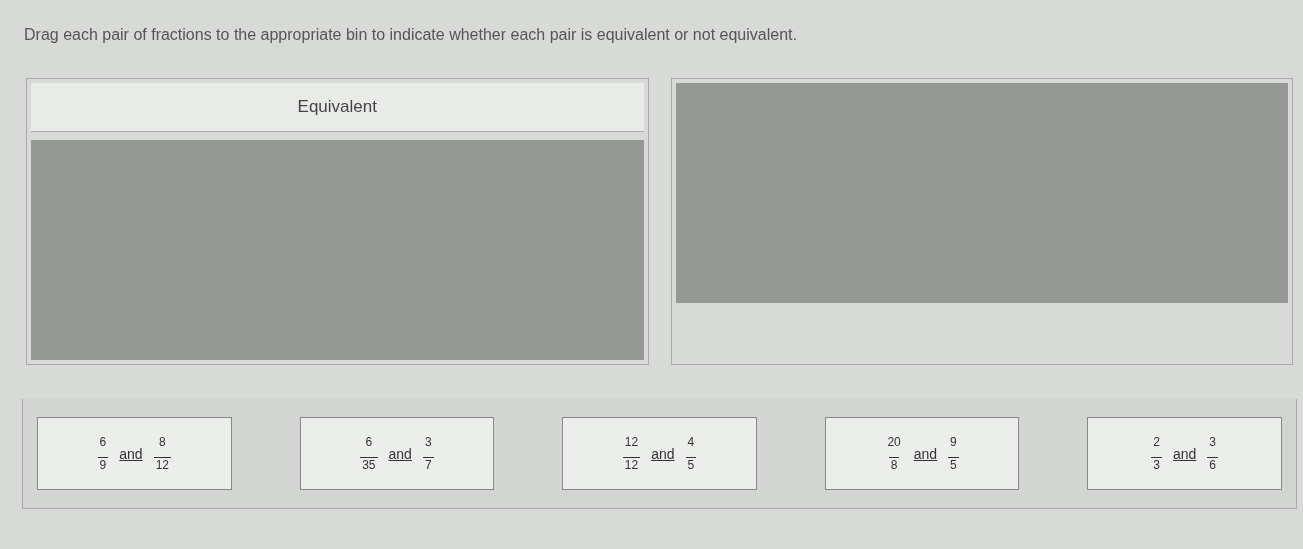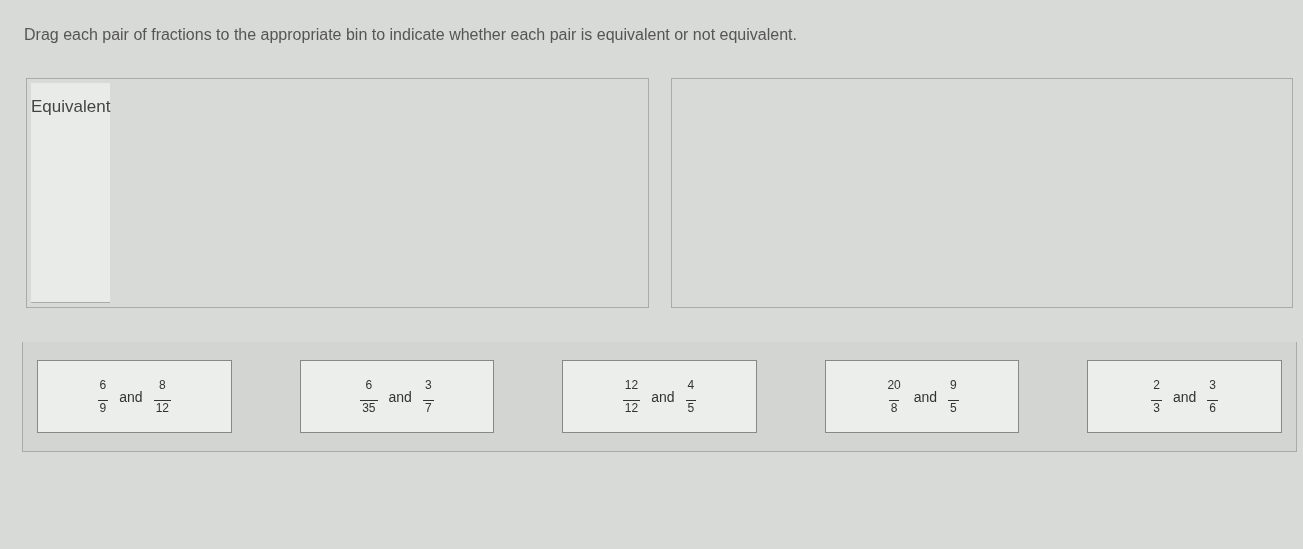--- a/index.html
+++ b/index.html
@@ -18,21 +18,21 @@
     }
     .bins {
       display: flex;
       gap: 14px;
       margin-bottom: 30px;
     }
     .bin {
       flex: 1;
       border: 1px solid #aaa;
       display: flex;
-      flex-direction: row;
+      flex-direction: column;
     }
     .bin-header {
       background: #e9ebe8;
       text-align: center;
       padding: 14px 0;
       font-size: 17px;
       color: #444;
       border-bottom: 1px solid #aaa;
     }
     .bin-drop {
@@ -66,21 +66,21 @@
       display: inline-flex;
       flex-direction: column;
       align-items: center;
       vertical-align: middle;
       line-height: 1;
       font-size: 12px;
       margin: 0 3px;
     }
     .frac .num { padding: 0 2px 1px 2px; }
     .frac .den { border-top: 1px solid #333; padding: 1px 2px 0 2px; }
-    .and { margin: 0 4px; font-size: 14px; display: inline-block; vertical-align: middle; }
+    .and { margin: 0 4px; font-size: 14px; display: inline-block; vertical-align: middle; text-decoration: underline; }
   </style>
 </head>
 <body>
 
 <div class="instruction">Drag each pair of fractions to the appropriate bin to indicate whether each pair is equivalent or not equivalent.</div>
 
 <div class="bins">
   <div class="bin">
     <div class="bin-header">Equivalent</div>
     <div class="bin-drop"></div>

